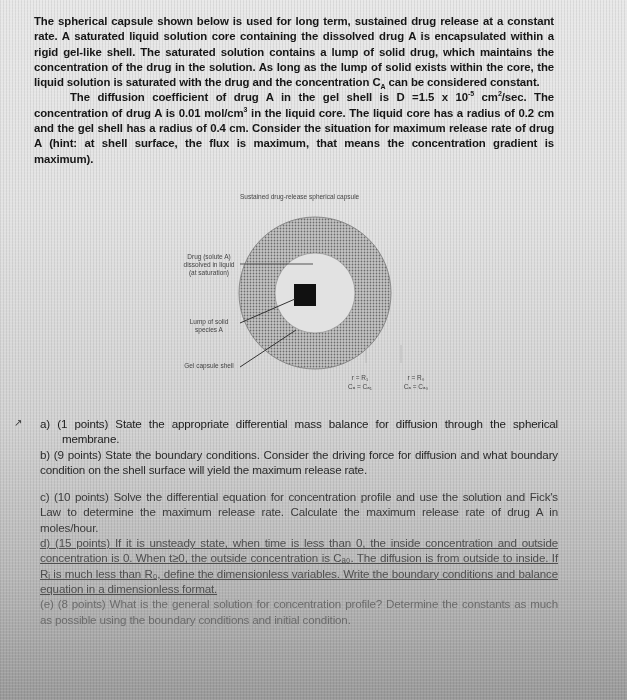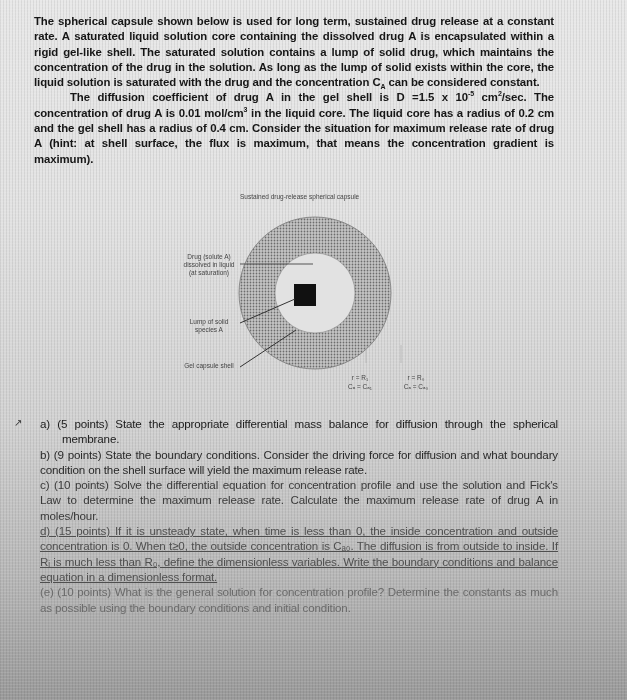--- a/index.html
+++ b/index.html
@@ -35,21 +35,21 @@
     .fig-svg { position: absolute; left: 0; top: 0; }
 
     .questions {
       position: absolute; left: 40px; top: 416px; width: 518px;
       font-size: 11.6px; line-height: 15.3px; color: #1c1c1c;
       text-align: justify; letter-spacing: -0.15px;
     }
     .q { margin: 0; }
     .q.hang { padding-left: 22px; text-indent: -22px; }
     .q.fade1 { color: #2a2a2a; }
-    .q.fade2 { color: #3a3a3a; }
+    .q.fade2 { color: #3a3a3a; margin-top: 12px; }
     .q.fade3 { color: #4f4f4f; text-decoration: underline; }
     .q.fade4 { color: #6a6a6a; }
     .tick-mark {
       position: absolute; left: 14px; top: 417px; font-size: 10px; color: #333;
     }
   </style>
 </head>
 <body>
 
 <div class="page">
@@ -92,20 +92,20 @@
     </div>
     <div class="fig-label" style="left:246px; top:188px; width:40px; line-height:9px;">
       <div>r = R₀</div>
       <div>Cₐ = Cₐ₀</div>
     </div>
   </div>
 
   <div class="tick-mark">↗</div>
 
   <div class="questions">
-    <p class="q hang">a) (5 points) State the appropriate differential mass balance for diffusion through the spherical membrane.</p>
+    <p class="q hang">a) (1 points) State the appropriate differential mass balance for diffusion through the spherical membrane.</p>
     <p class="q fade1">b) (9 points) State the boundary conditions. Consider the driving force for diffusion and what boundary condition on the shell surface will yield the maximum release rate.</p>
     <p class="q fade2">c) (10 points) Solve the differential equation for concentration profile and use the solution and Fick's Law to determine the maximum release rate. Calculate the maximum release rate of drug A in moles/hour.</p>
     <p class="q fade3">d) (15 points) If it is unsteady state, when time is less than 0, the inside concentration and outside concentration is 0. When t≥0, the outside concentration is Cₐ₀. The diffusion is from outside to inside. If Rᵢ is much less than R₀, define the dimensionless variables. Write the boundary conditions and balance equation in a dimensionless format.</p>
-    <p class="q fade4">(e) (10 points) What is the general solution for concentration profile?  Determine the constants as much as possible using the boundary conditions and initial condition.</p>
+    <p class="q fade4">(e) (8 points) What is the general solution for concentration profile?  Determine the constants as much as possible using the boundary conditions and initial condition.</p>
   </div>
 
 </div>
 
 </body></html>

